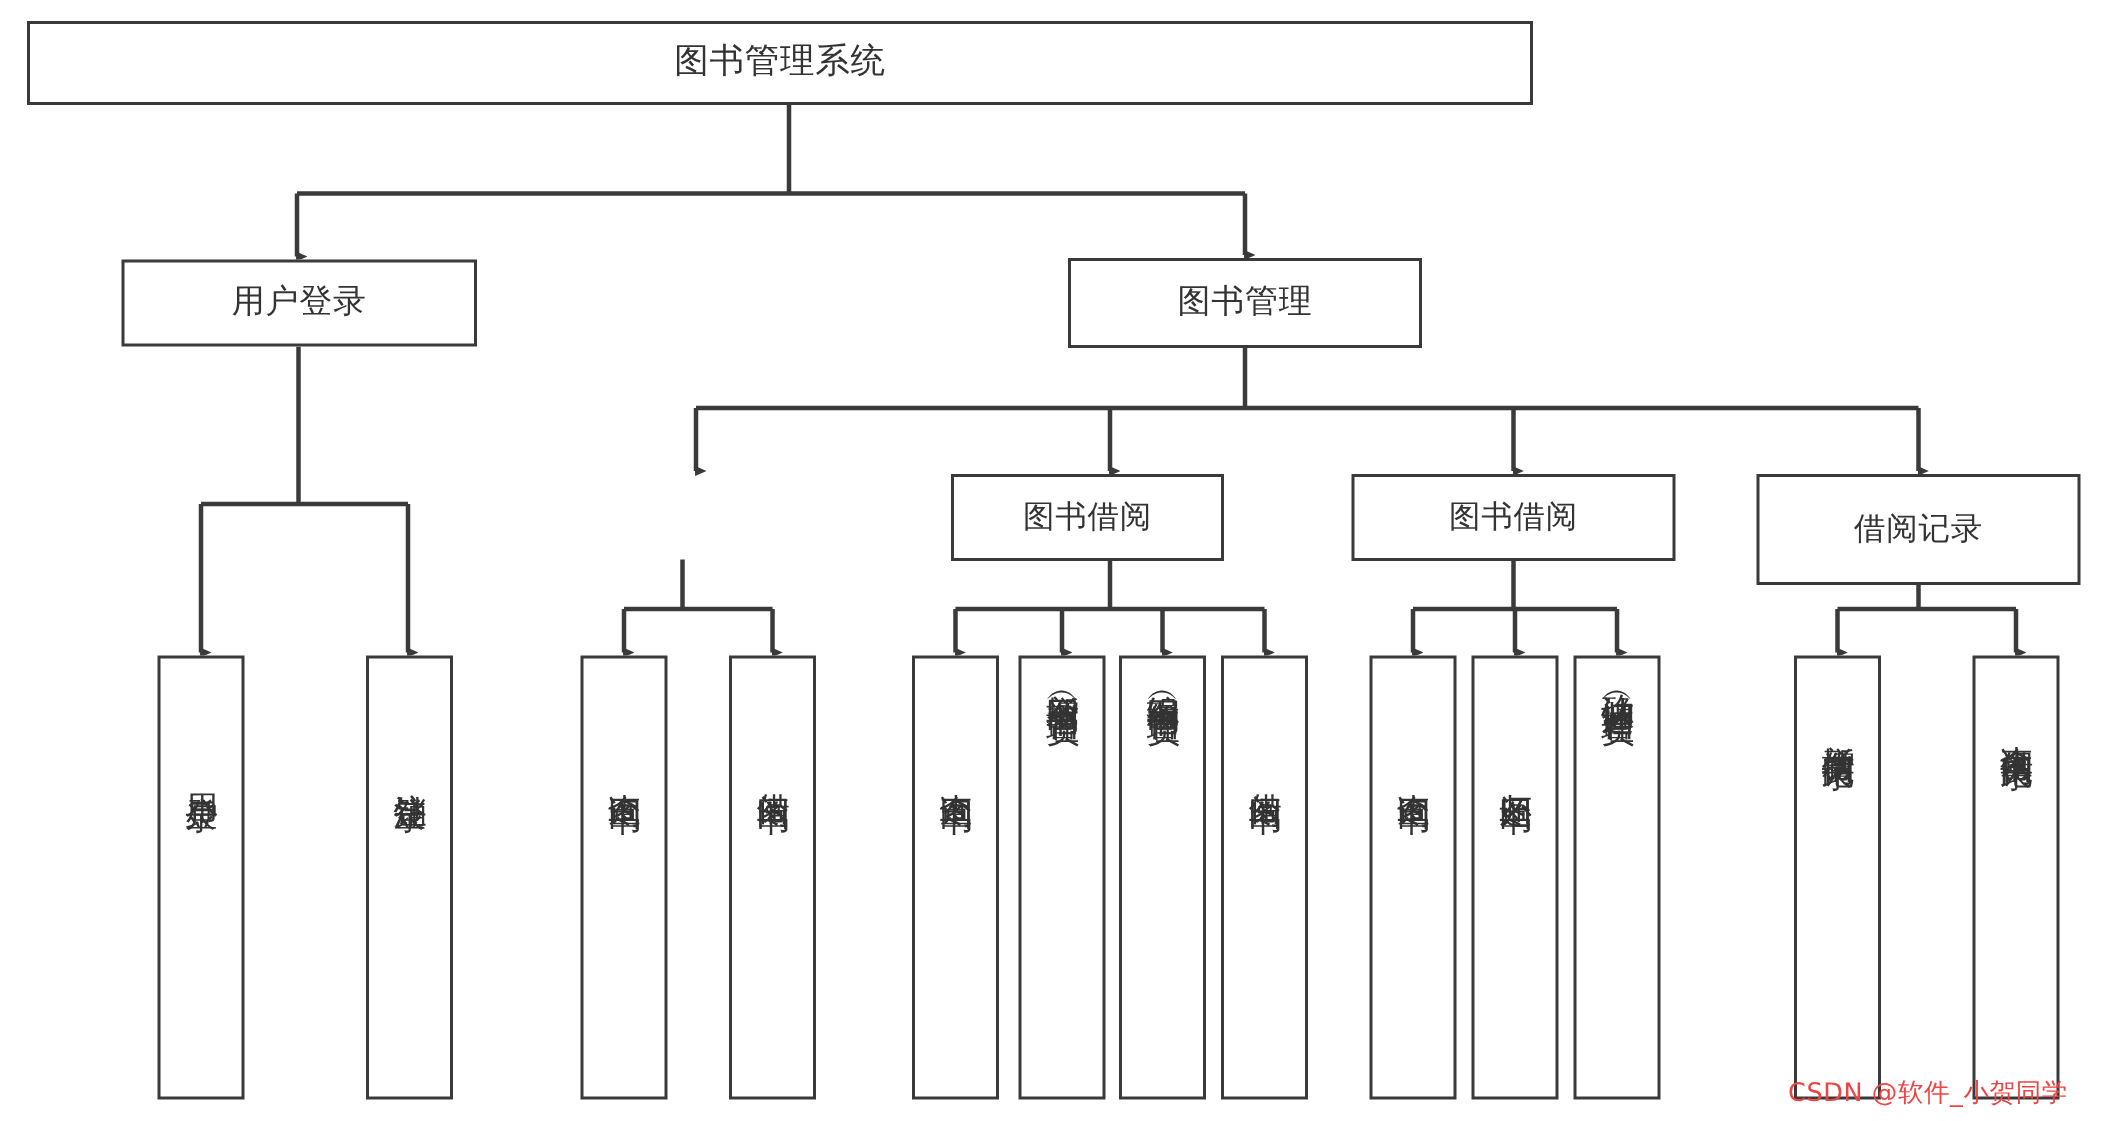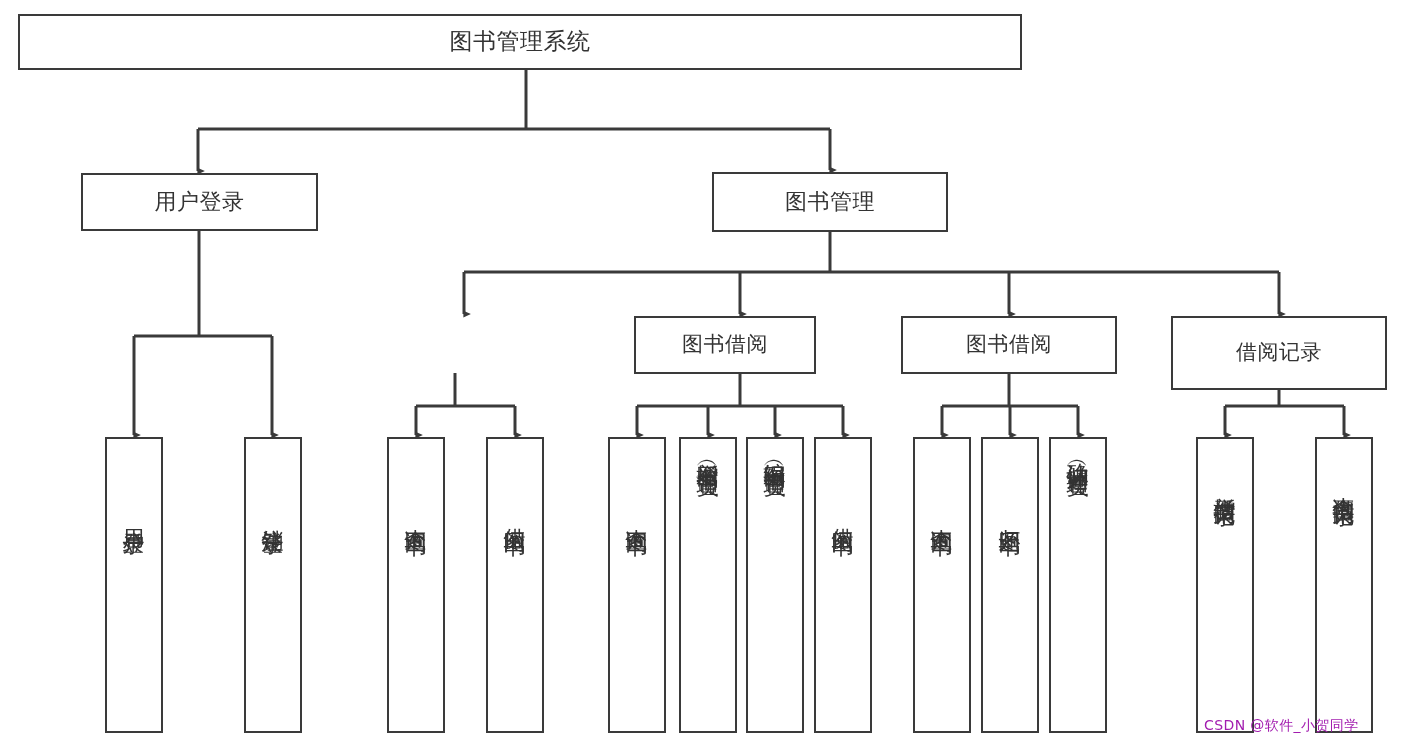--- a/index.html
+++ b/index.html
@@ -65,25 +65,24 @@
     line-height: 1.05;
     letter-spacing: 2px;
     white-space: nowrap;
     max-height: 100%;
   }
   .node-leaf.leaf-mid .label {
     padding-top: 0px;
   }
   .watermark {
     position: absolute;
-    font-size: 14px;
-    color: #a21caf;
+    font-size: 17px;
+    color: #ef4444;
     white-space: nowrap;
     letter-spacing: 0.4px;
-    margin-left: 12px;
   }
 </style>
 </head>
 <body>
 
 <div id="canvas">
 
   <svg class="wires" viewBox="0 0 1405 747" xmlns="http://www.w3.org/2000/svg">
     <defs>
       <marker id="arw" viewBox="0 0 12 12" refX="6" refY="11" markerWidth="7.5" markerHeight="7.5" orient="auto-start-reverse" markerUnits="userSpaceOnUse">

